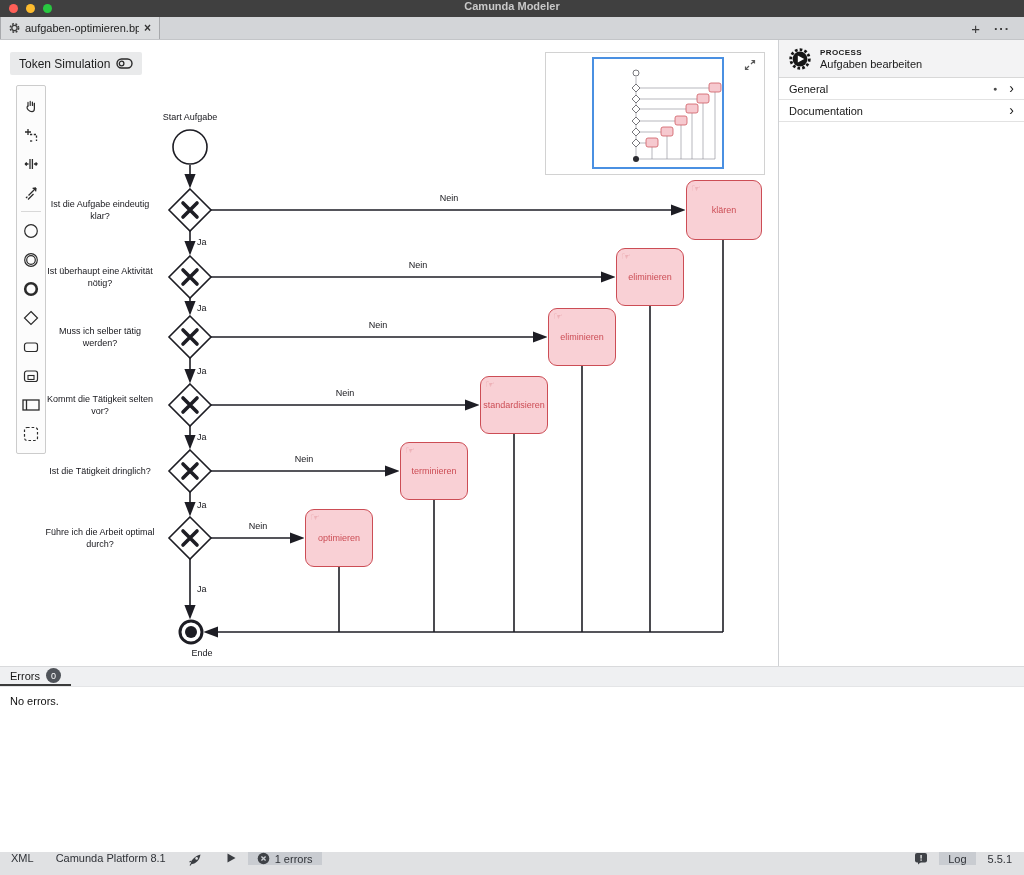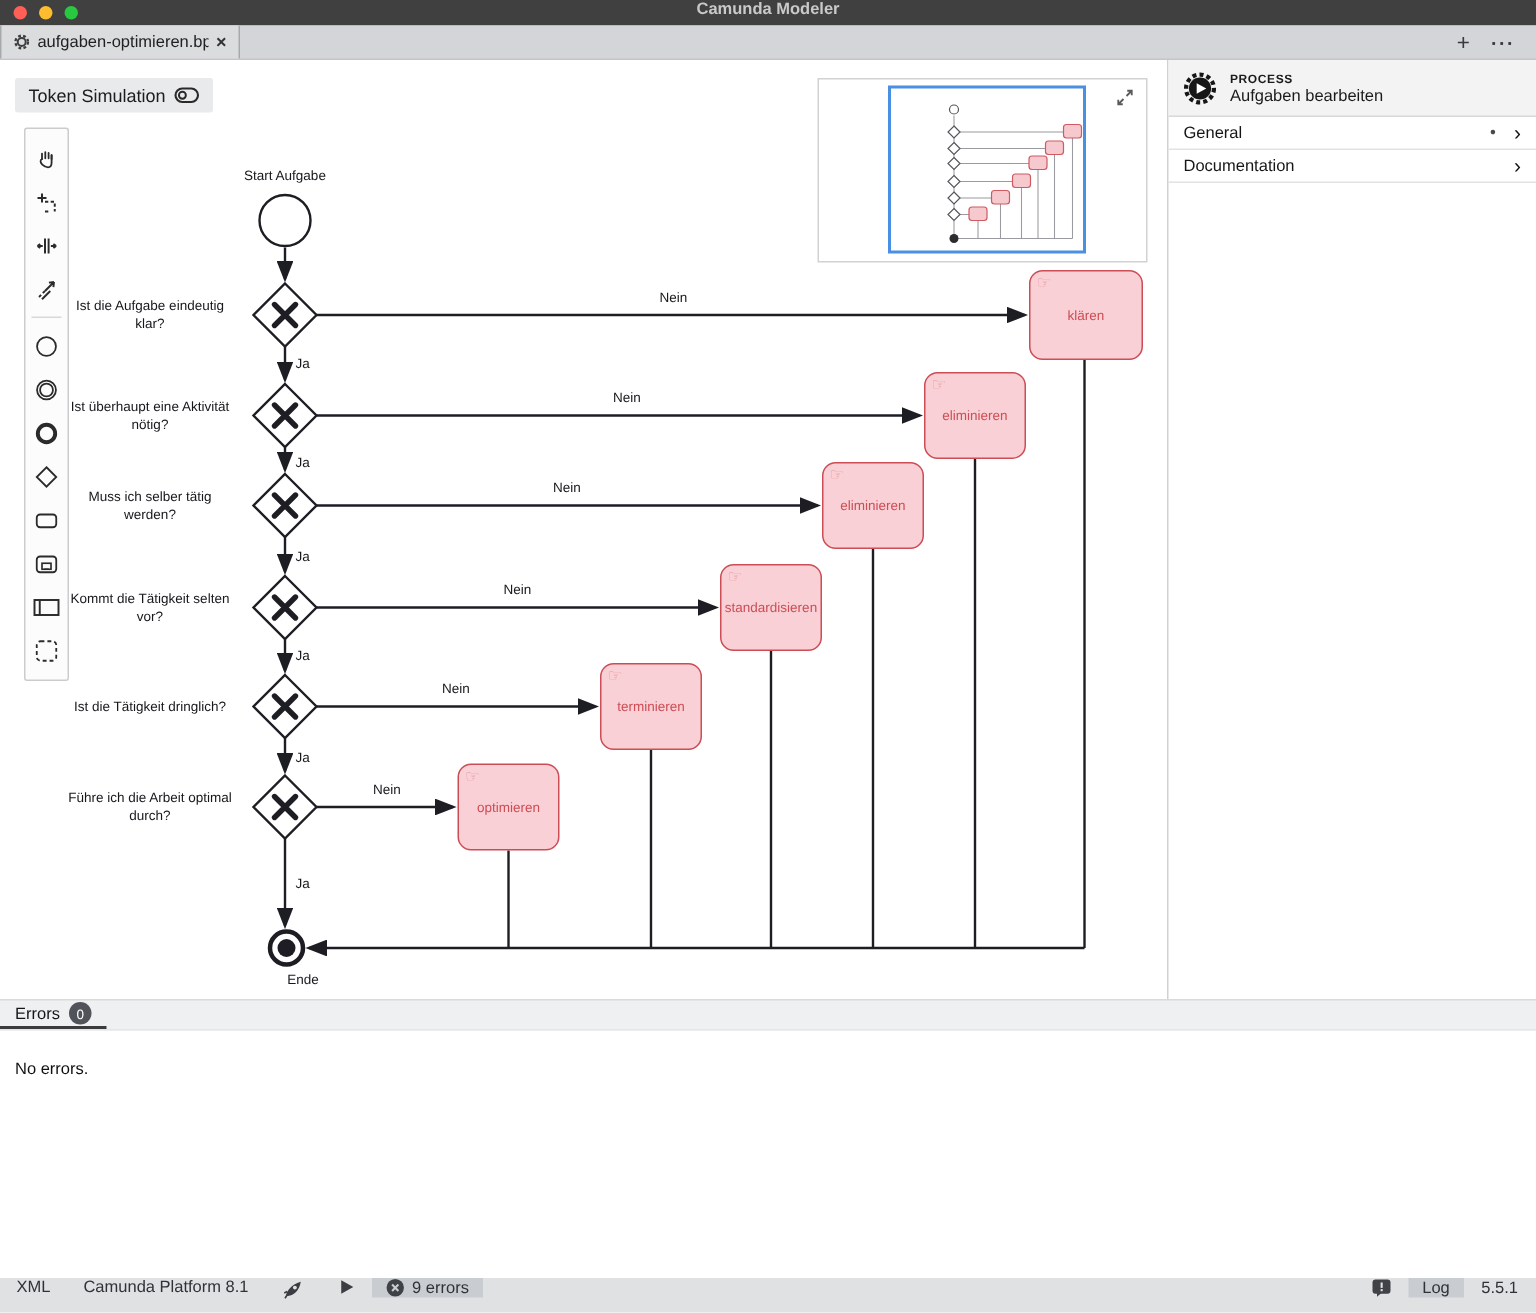--- a/index.html
+++ b/index.html
@@ -72,21 +72,21 @@
   .props-row .chev { font-size:14px; color:#161616; line-height:1; margin-top:-2px; }
 
   
   .errors-strip { position:absolute; left:0; top:666px; width:1024px; height:21px; background:#eff0f2;
                   border-top:1px solid #d9dadc; border-bottom:1px solid #e4e5e7; display:flex; }
   .errors-tab { display:flex; align-items:center; gap:6px; padding:0 10px; border-bottom:2px solid #3b3b3b; }
   .errors-tab .lbl { font-size:11px; color:#161616; }
   .badge { min-width:15px; height:15px; border-radius:8px; background:#50545a; color:#fff; font-size:9px;
            display:flex; align-items:center; justify-content:center; padding:0 4px; }
   .errors-content { position:absolute; left:0; top:688px; width:1024px; height:164px; background:#fff;
-                    font-size:11px; color:#111; padding:19px 10px; }
+                    font-size:11px; color:#111; padding:7px 10px; }
 
   
   .statusbar { position:absolute; left:0; top:852px; width:1024px; height:31px; background:#e0e1e3;
                display:flex; align-items:flex-start; font-size:11px; color:#2f3237; }
   .sb-item { display:flex; align-items:center; padding:0 11px; }
   .sb-chip { display:flex; align-items:center; gap:5px; padding:0 9px; background:#c9ccd1; }
   .sb-right { margin-left:auto; display:flex; align-items:stretch; }
   .sb-version { display:flex; align-items:center; padding:0 12px; }
 </style>
 </head>
@@ -415,21 +415,21 @@
     <div class="sb-item">
       <svg width="12" height="12" viewBox="0 0 12 12">
         <path d="M2.5 1.5 L10.5 6 L2.5 10.5 Z" fill="#3a3d42"></path>
       </svg>
     </div>
     <div class="sb-chip">
       <svg width="13" height="13" viewBox="0 0 13 13">
         <circle cx="6.5" cy="6.5" r="5.8" fill="#3f4247"></circle>
         <path d="M4.4 4.4 L8.6 8.6 M8.6 4.4 L4.4 8.6" stroke="#c9ccd1" stroke-width="1.4"></path>
       </svg>
-      <span>9 errors</span>
+      <span>1 errors</span>
     </div>
     <div class="sb-right">
       <div class="sb-item">
         <svg width="14" height="13" viewBox="0 0 14 13">
           <rect x="1" y="1" width="12" height="9.5" rx="2" fill="#3f4247"></rect>
           <path d="M4 10 L4 12.5 L7 10" fill="#3f4247"></path>
           <rect x="6.4" y="3" width="1.4" height="3.6" fill="#e0e1e3"></rect>
           <rect x="6.4" y="7.4" width="1.4" height="1.4" fill="#e0e1e3"></rect>
         </svg>
       </div>

